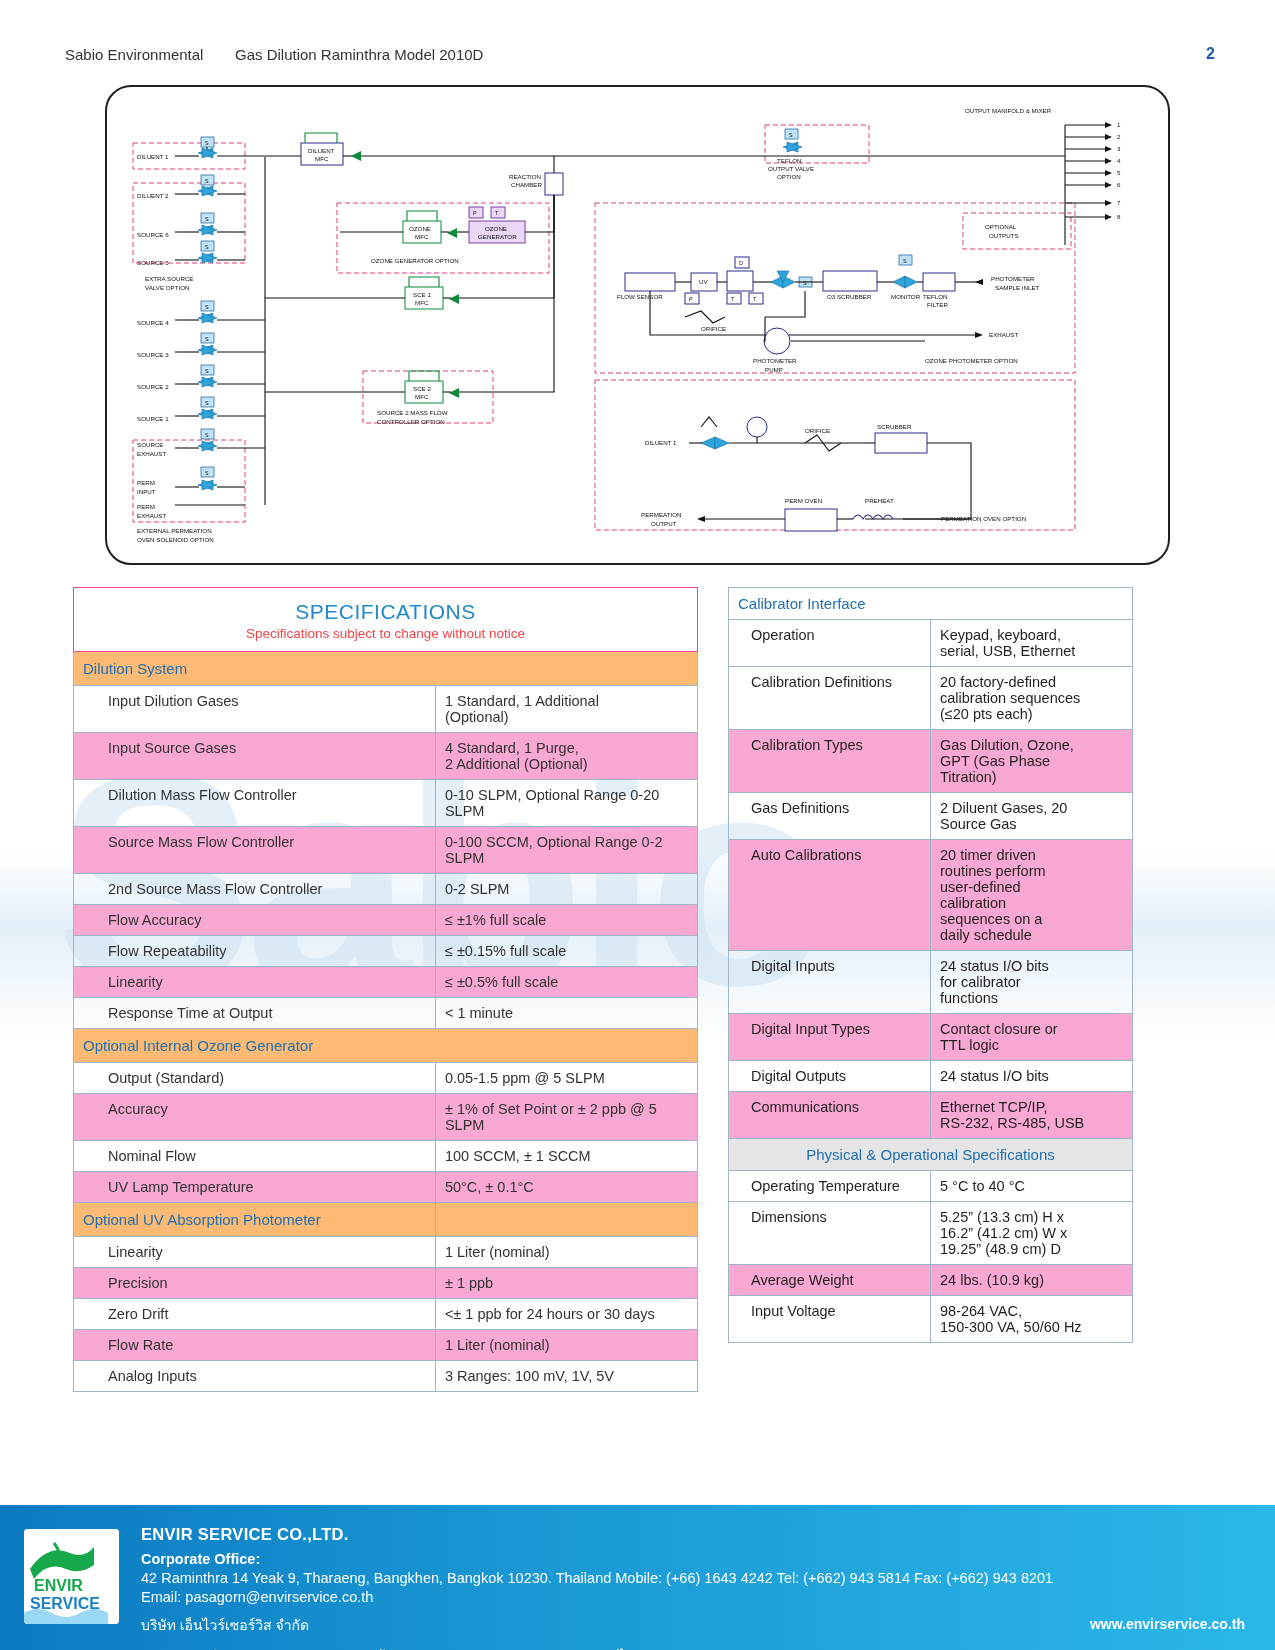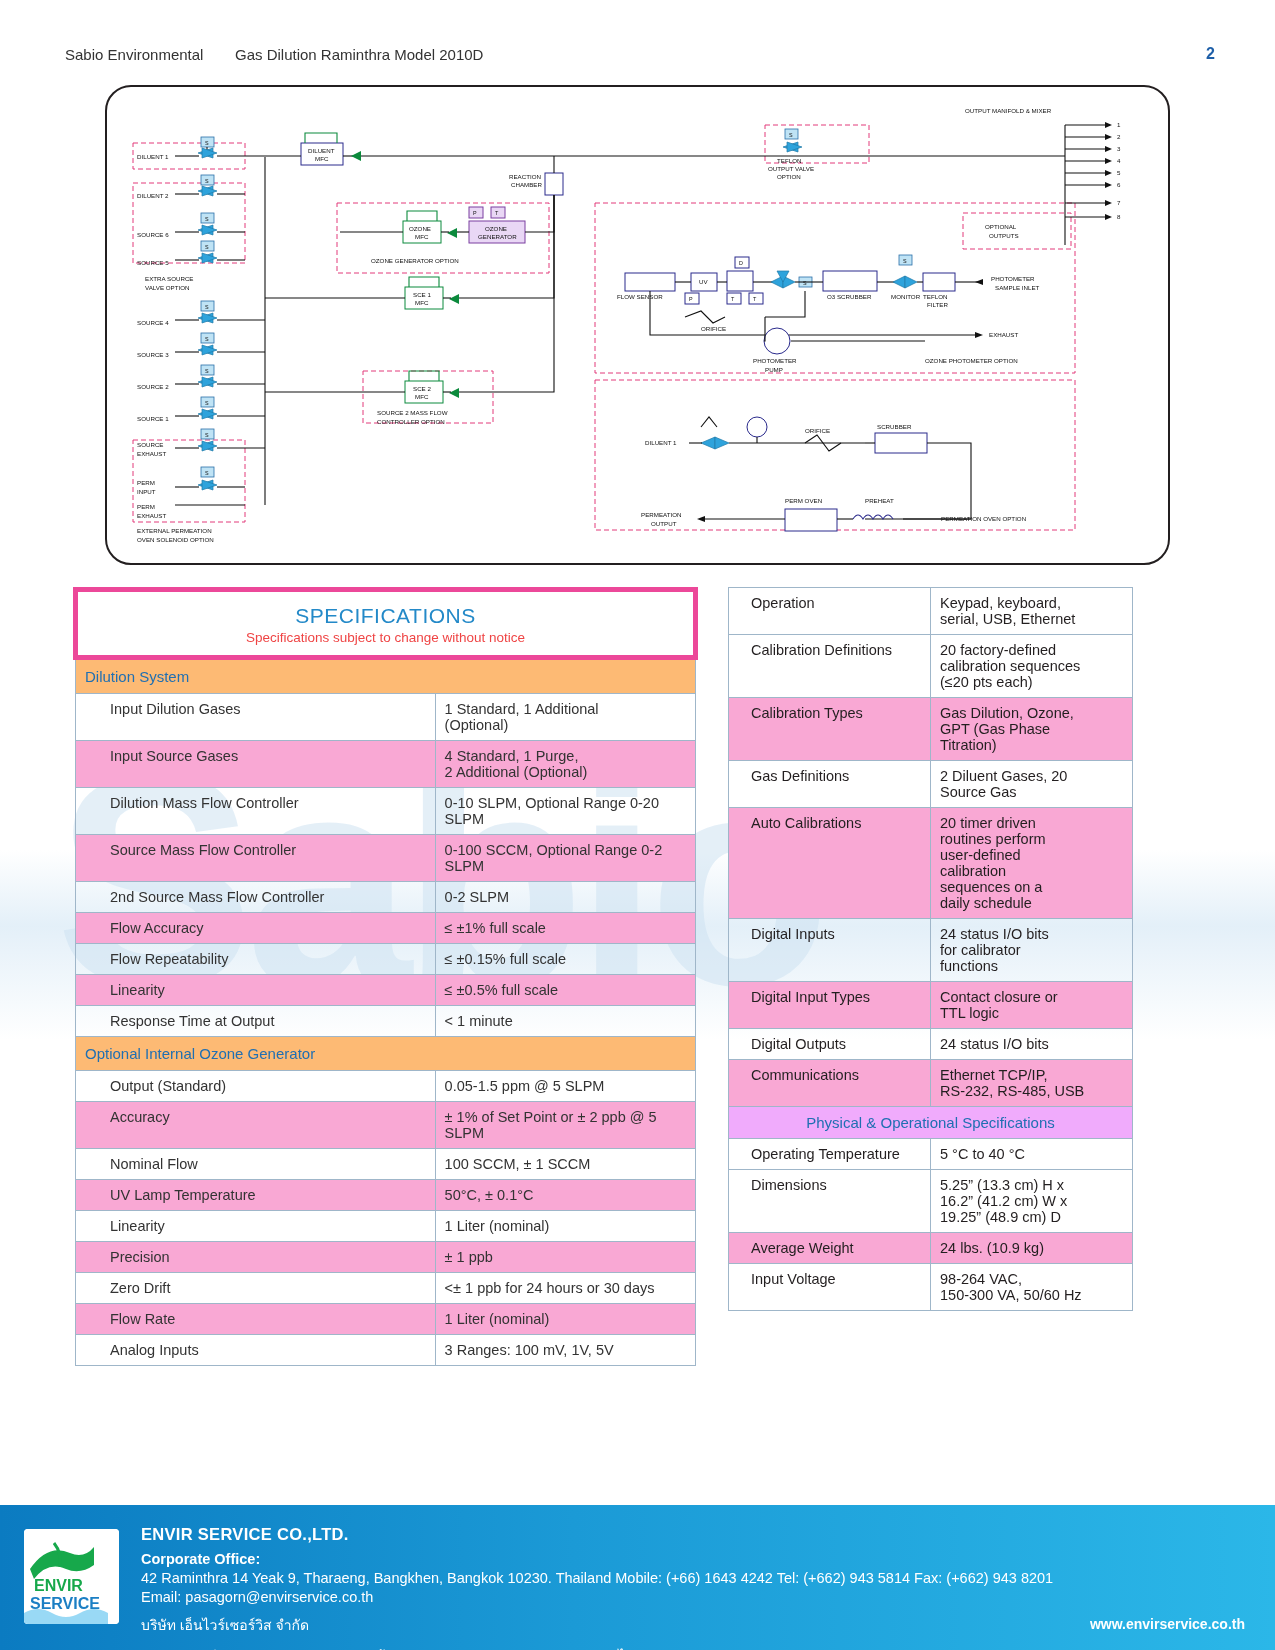--- a/index.html
+++ b/index.html
@@ -64,33 +64,33 @@
     display:flex;
     gap:30px;
     padding:22px 70px 0 73px;
     align-items:flex-start;
   }
   table { border-collapse:collapse; width:100%; }
   .left-table { width:625px; }
   .right-table { width:405px; }
   td { border:1px solid #9fb6c9; font-size:14.5px; padding:7px 9px; vertical-align:top; }
 
-  .spec-title-cell { border:5px solid #ec4899; text-align:center; padding:12px 4px 10px 4px; }
+  .spec-title-cell { border:1px solid #ec4899; text-align:center; padding:12px 4px 10px 4px; }
   .spec-title { color:#2389c8; font-size:21px; letter-spacing:.5px; }
   .spec-sub { color:#ef4444; font-size:13.5px; margin-top:2px; }
 
   .section-row td { color:#1f6fb2; background:#fdba74; font-size:15px; padding:8px 9px; }
   .row-label { width:58%; padding-left:34px; color:#333; }
   .row-value { width:42%; color:#333; }
   .alt td { background:#f9a8d4; }
 
   .ri-head td { color:#1f6fb2; font-size:15px; }
   .ri-label { width:50%; padding-left:22px; }
   .ri-value { width:50%; }
-  .ri-section td { color:#1f6fb2; text-align:center; background:#f0abfc; font-size:15px; }
+  .ri-section td { color:#1f6fb2; text-align:center; background:#e5e5e5; font-size:15px; }
 
   
   .footer {
     position:absolute; left:0; bottom:0;
     width:1275px; height:145px;
     background:linear-gradient(90deg,#0b7bc1 0%, #1b9ad6 45%, #2bb7e8 100%);
     color:#fff;
     z-index:3;
   }
   .footer-inner { display:flex; height:100%; padding:12px 24px 10px 24px; }
@@ -507,20 +507,24 @@
         </tr>
         <tr>
           <td class="row-label">Nominal Flow</td>
           <td class="row-value">100 SCCM, ± 1 SCCM</td>
         </tr>
         <tr class="alt">
           <td class="row-label">UV Lamp Temperature</td>
           <td class="row-value">50°C, ± 0.1°C</td>
         </tr>
 
+        <tr class="section-row">
+          <td>Optional UV Absorption Photometer</td>
+          <td></td>
+        </tr>
         <tr>
           <td class="row-label">Linearity</td>
           <td class="row-value">1 Liter (nominal)</td>
         </tr>
         <tr class="alt">
           <td class="row-label">Precision</td>
           <td class="row-value">± 1 ppb</td>
         </tr>
         <tr>
           <td class="row-label">Zero Drift</td>
@@ -534,20 +538,23 @@
           <td class="row-label">Analog Inputs</td>
           <td class="row-value">3 Ranges:   100 mV, 1V, 5V</td>
         </tr>
       </tbody>
         </table>
     </div>
 
     <div class="right-table">
       <table>
         <tbody>
+            <tr class="ri-head">
+          <td colspan="2">Calibrator Interface</td>
+        </tr>
         <tr>
           <td class="ri-label">Operation</td>
           <td class="ri-value" style="white-space:pre-line">Keypad, keyboard,
 serial, USB, Ethernet</td>
         </tr>
         <tr>
           <td class="ri-label">Calibration Definitions</td>
           <td class="ri-value" style="white-space:pre-line">20 factory-defined
 calibration sequences
 (≤20 pts each)</td>

